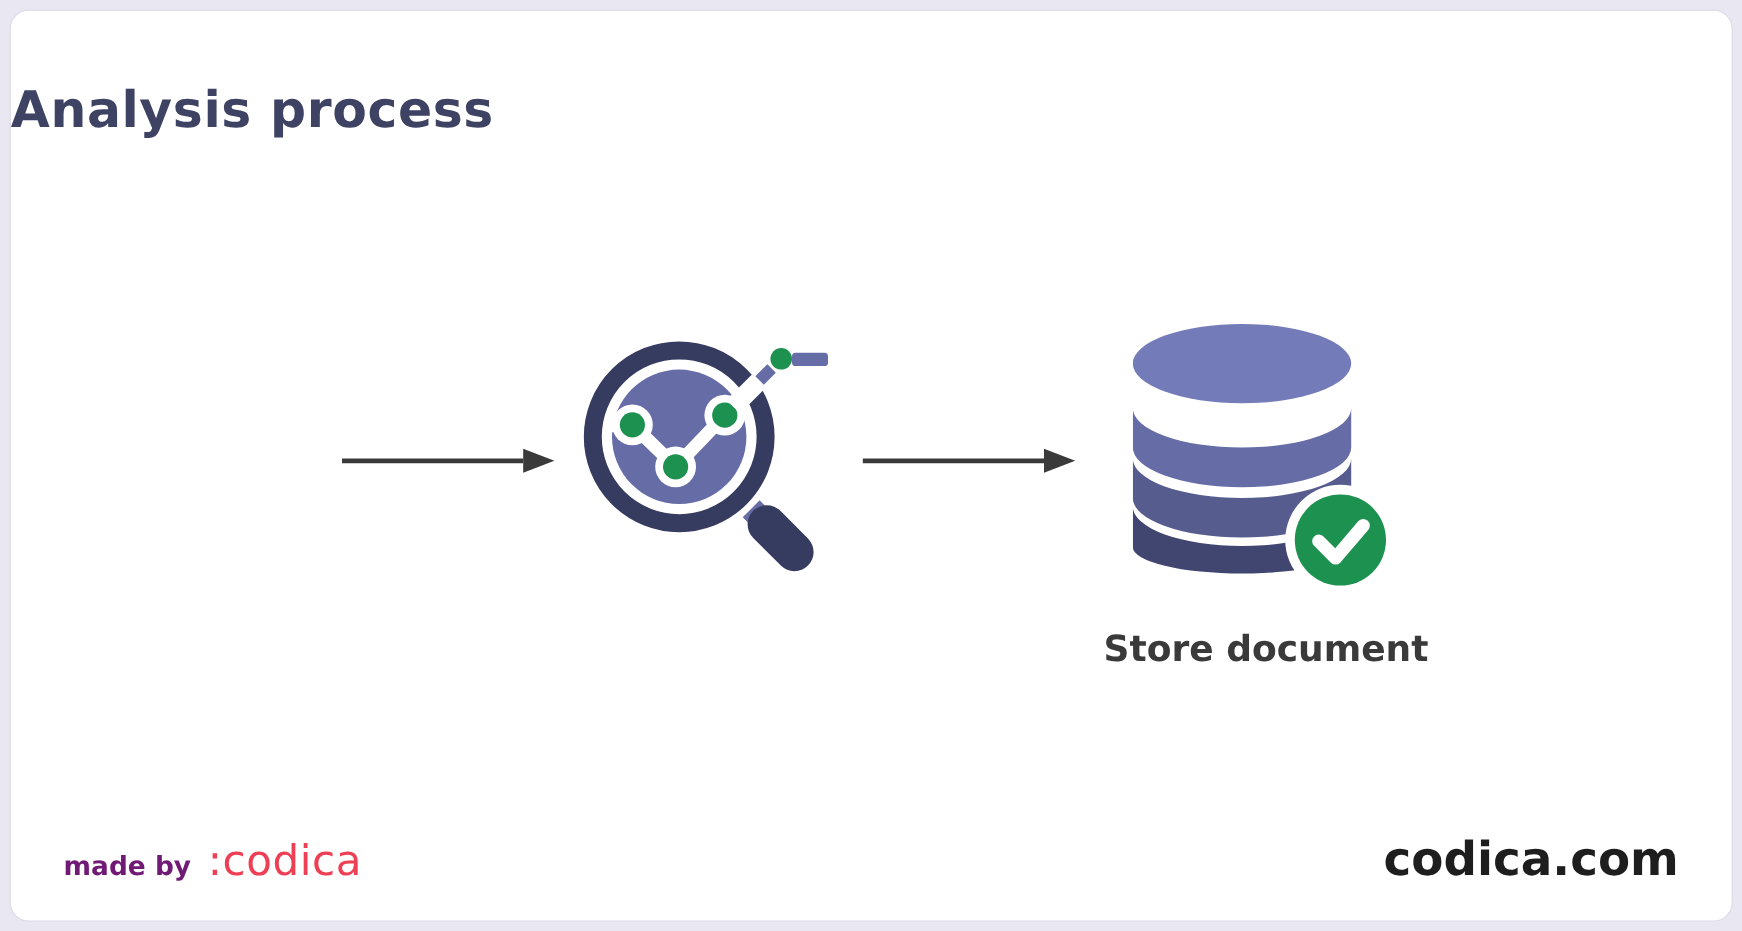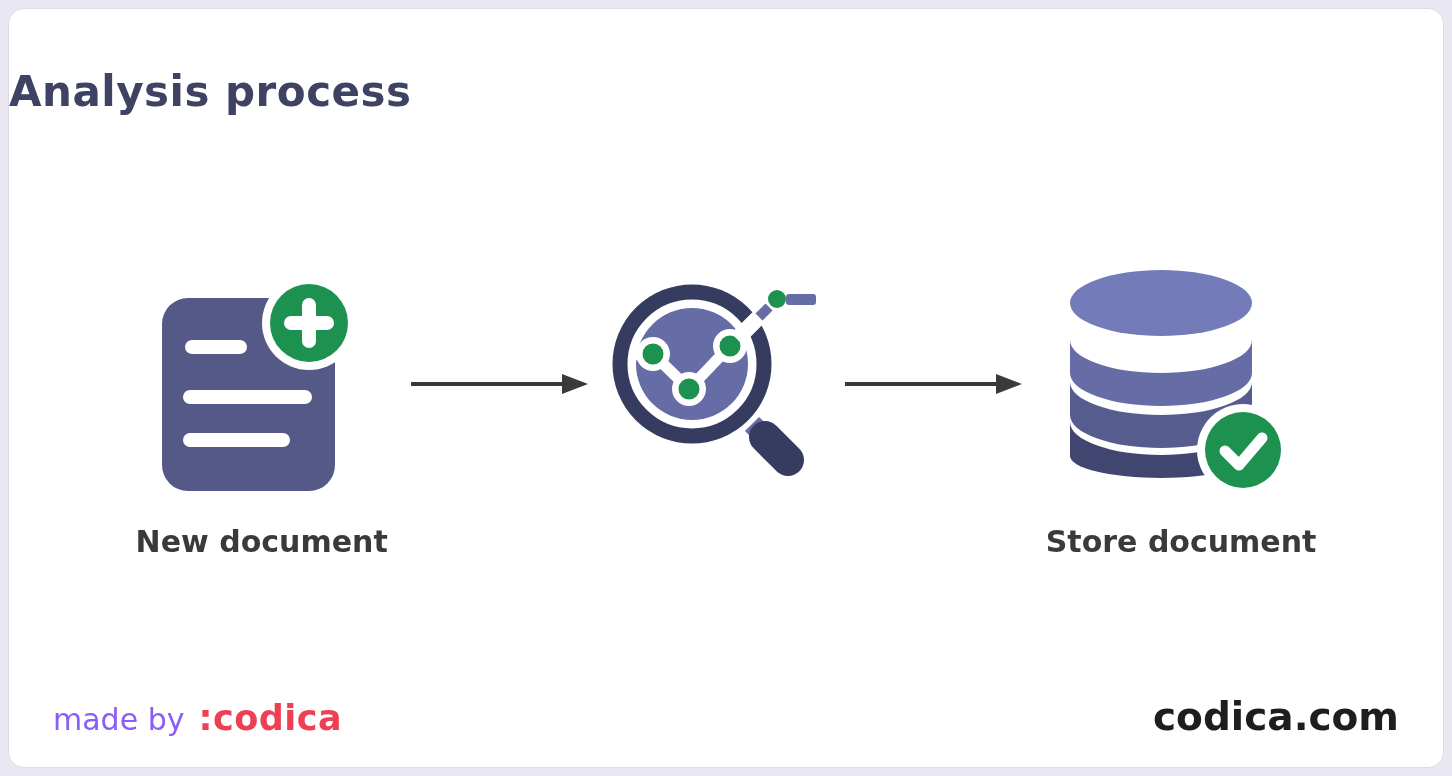--- a/index.html
+++ b/index.html
@@ -65,60 +65,45 @@
     display: flex;
     justify-content: space-between;
     align-items: baseline;
   }
   .made-by {
     display: flex;
     align-items: baseline;
     gap: 14px;
   }
   .made-by-text {
-    font-size: 30px;
-    font-weight: 400;
-    color: #8b5cf6;
+    font-size: 22px;
+    font-weight: 700;
+    color: #701a75;
   }
   .brand-text {
     font-size: 35px;
-    font-weight: 700;
+    font-weight: 400;
     color: #ee4054;
     letter-spacing: 0.5px;
   }
   .site-text {
     font-size: 39px;
     font-weight: 600;
     color: #1e1e1e;
   }
 </style>
 </head>
 <body>
 
 <div class="card">
 
   <div class="title">Analysis process</div>
 
   <div class="flow">
 
-    <div class="step">
-      <div class="icon-box">
-        <svg width="200" height="220" viewBox="0 0 200 220">
-          <rect x="0" y="24" width="173" height="193" rx="26" fill="#555987"></rect>
-          <rect x="23" y="66" width="62" height="14" rx="7" fill="#ffffff"></rect>
-          <rect x="21" y="116" width="129" height="14" rx="7" fill="#ffffff"></rect>
-          <rect x="21" y="159" width="107" height="14" rx="7" fill="#ffffff"></rect>
-          <circle cx="147" cy="49" r="47" fill="#ffffff"></circle>
-          <circle cx="147" cy="49" r="39" fill="#1d9150"></circle>
-          <rect x="122" y="42" width="50" height="14" rx="7" fill="#ffffff"></rect>
-          <rect x="140" y="24" width="14" height="50" rx="7" fill="#ffffff"></rect>
-        </svg>
-      </div>
-      <div class="step-label">New document</div>
-    </div>
 
     <div class="arrow-box">
       <svg width="180" height="26" viewBox="0 0 180 26">
         <line x1="1" y1="13" x2="152" y2="13" stroke="#3a3a3a" stroke-width="4"></line>
         <polygon points="152,3 178,13 152,23" fill="#3a3a3a"></polygon>
       </svg>
     </div>
 
     <div class="step">
       <div class="icon-box">

